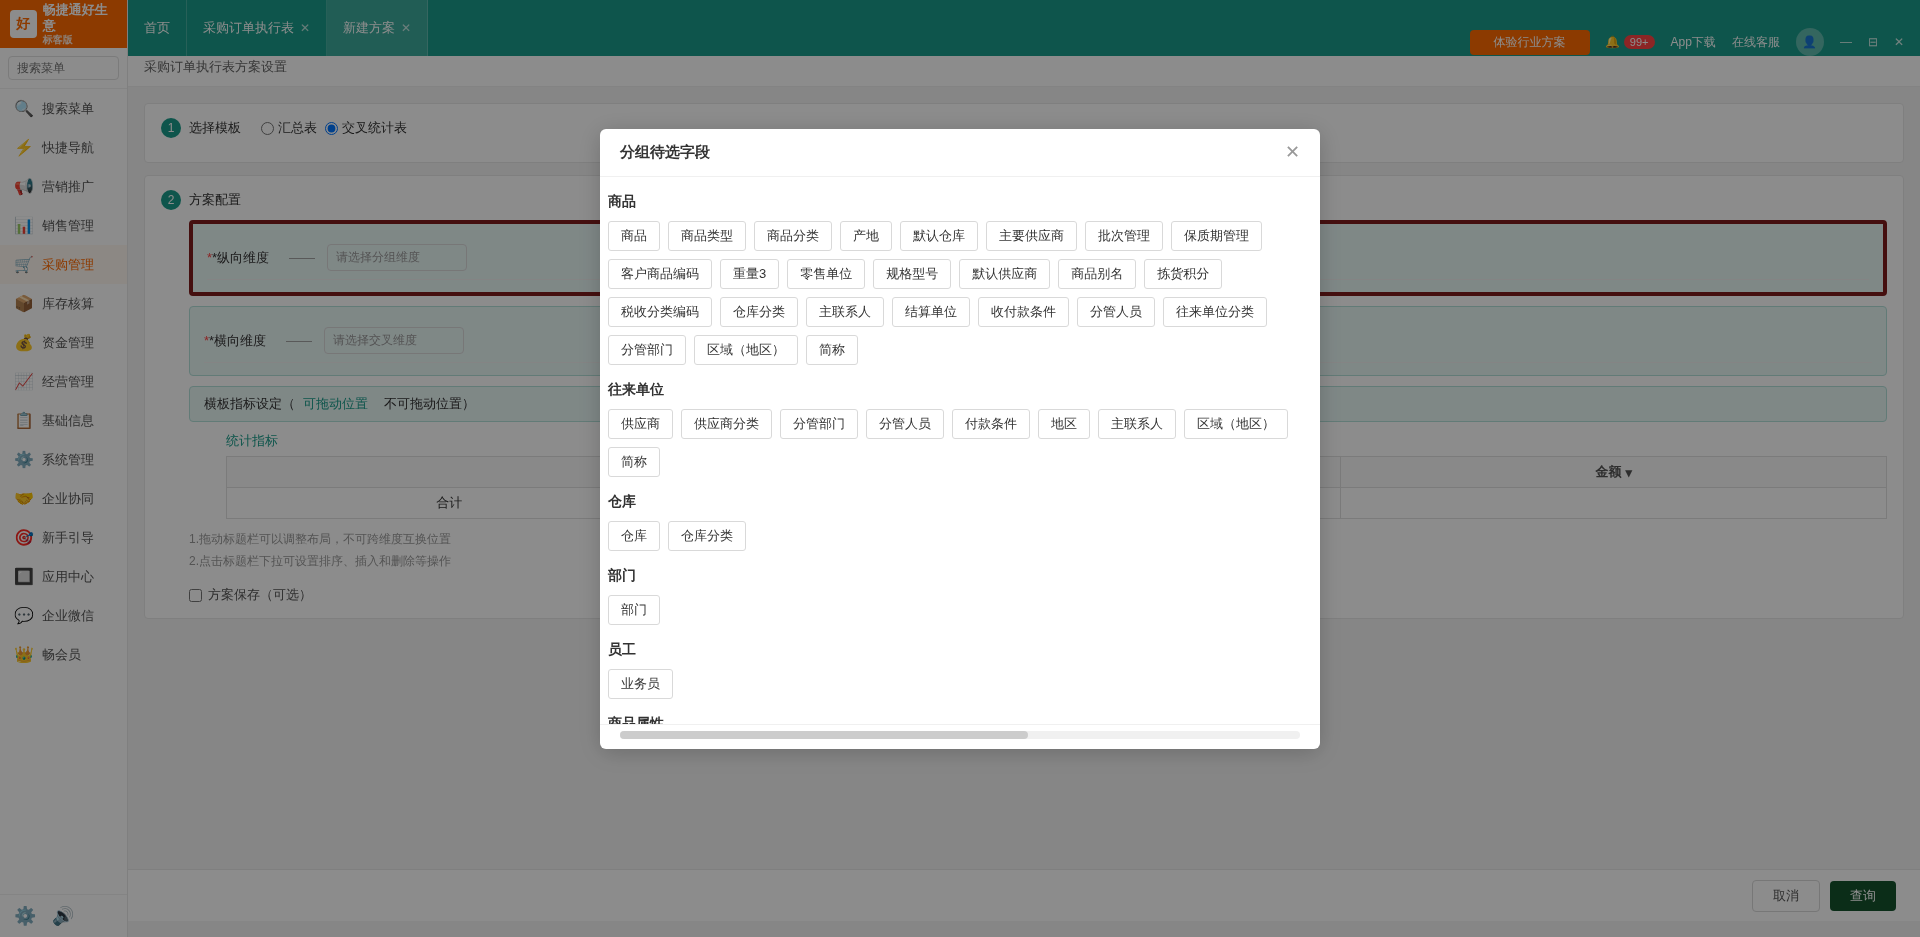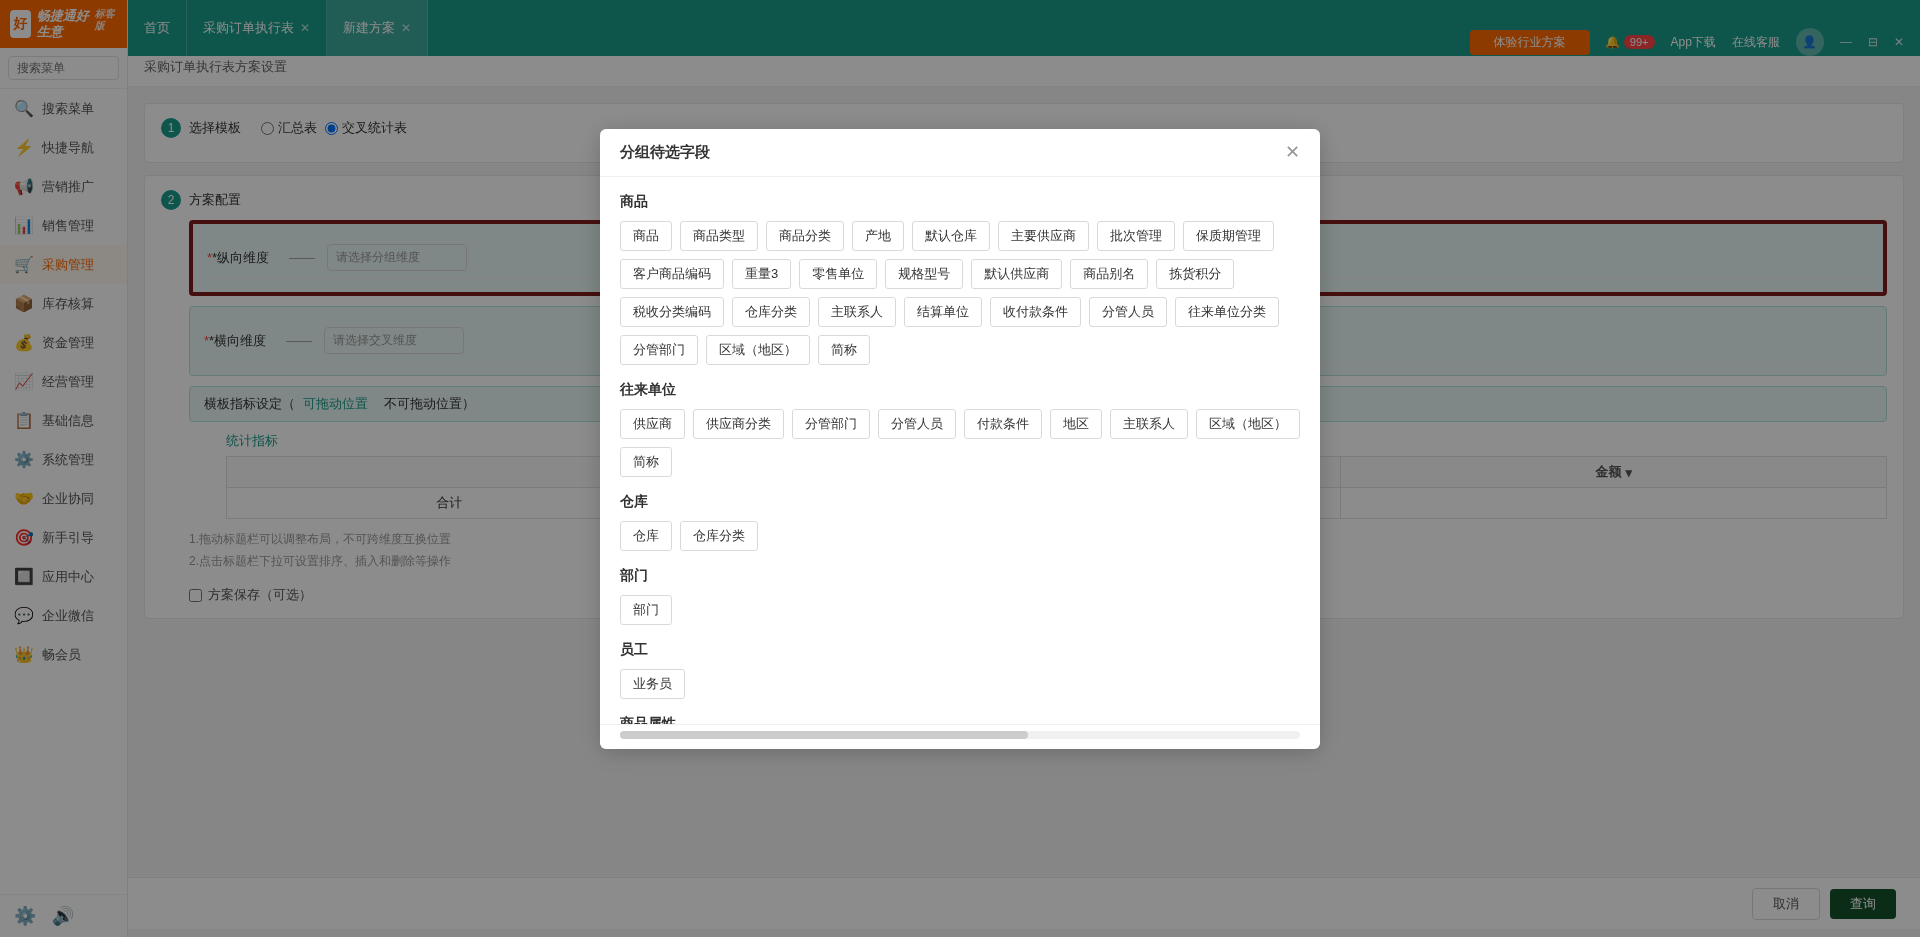--- a/index.html
+++ b/index.html
@@ -76,21 +76,21 @@
     .stat-table { width: 100%; border-collapse: collapse; }
     .stat-table th, .stat-table td { border: 1px solid #e0e0e0; padding: 6px 10px; text-align: center; font-size: 13px; }
     .stat-table th { background: #fafafa; color: #555; }
     .dropdown-cell { display: flex; align-items: center; justify-content: center; gap: 4px; }
 
     .tips { color: #999; font-size: 12px; margin-top: 10px; line-height: 1.8; }
     .save-check { display: flex; align-items: center; gap: 6px; font-size: 13px; color: #555; margin-top: 14px; }
 
     
     .bottom-bar {
-      position: fixed; bottom: 8px; left: 128px; right: 0; height: 52px;
+      position: fixed; bottom: 16px; left: 128px; right: 0; height: 52px;
       background: #fff; border-top: 1px solid #e8e8e8;
       display: flex; align-items: center; justify-content: flex-end; padding: 0 24px; gap: 10px; z-index: 10;
     }
     .btn-cancel { border: 1px solid #d9d9d9; background: #fff; color: #555; border-radius: 4px; padding: 6px 20px; font-size: 13px; cursor: pointer; }
     .btn-confirm { background: #14532d; color: #fff; border: none; border-radius: 4px; padding: 6px 20px; font-size: 13px; cursor: pointer; }
 
     
     .modal-overlay {
       position: fixed; top: 0; left: 0; right: 0; bottom: 0;
       background: rgba(0,0,0,0.45); z-index: 100; display: flex; align-items: center; justify-content: center;
@@ -100,21 +100,21 @@
       display: flex; flex-direction: column; box-shadow: 0 4px 24px rgba(0,0,0,0.2);
       position: relative; top: -30px;
     }
     .modal-header {
       display: flex; align-items: center; justify-content: space-between;
       padding: 14px 20px; border-bottom: 1px solid #f0f0f0; flex-shrink: 0;
     }
     .modal-title { font-size: 15px; font-weight: bold; color: #333; }
     .modal-close { cursor: pointer; font-size: 18px; color: #999; line-height: 1; }
     .modal-body {
-      flex: 1; overflow-y: auto; padding: 16px 20px;
+      flex: 1; overflow-y: auto; padding: 16px 8px;
     }
     .modal-section-title { font-size: 14px; font-weight: bold; color: #333; margin-bottom: 10px; margin-top: 16px; }
     .modal-section-title:first-child { margin-top: 0; }
     .field-tags { display: flex; flex-wrap: wrap; gap: 8px; margin-bottom: 6px; }
     .field-tag {
       border: 1px solid #d9d9d9; border-radius: 3px; padding: 5px 12px;
       font-size: 13px; color: #333; cursor: pointer; background: #fff;
       transition: border-color 0.2s, color 0.2s;
     }
     .modal-footer {
@@ -131,21 +131,21 @@
     
     .modal-body::-webkit-scrollbar { width: 6px; }
     .modal-body::-webkit-scrollbar-thumb { background: #ccc; border-radius: 3px; }
   </style>
 </head>
 <body>
 
 <div class="sidebar">
   <div class="sidebar-logo">
     <div class="logo-icon">好</div>
-    <div style="display:flex;flex-direction:row;line-height:1.2;font-style:italic;">
+    <div style="display:flex;flex-direction:column;line-height:1.2;">
       <span style="font-size:13px;">畅捷通好生意</span>
       <span style="font-size:10px;opacity:0.85;">标客版</span>
     </div>
   </div>
   <div class="sidebar-search">
     <input type="text" placeholder="搜索菜单" style="">
   </div>
 
   <div class="sidebar-item">
     <span class="s-icon">🔍</span>

